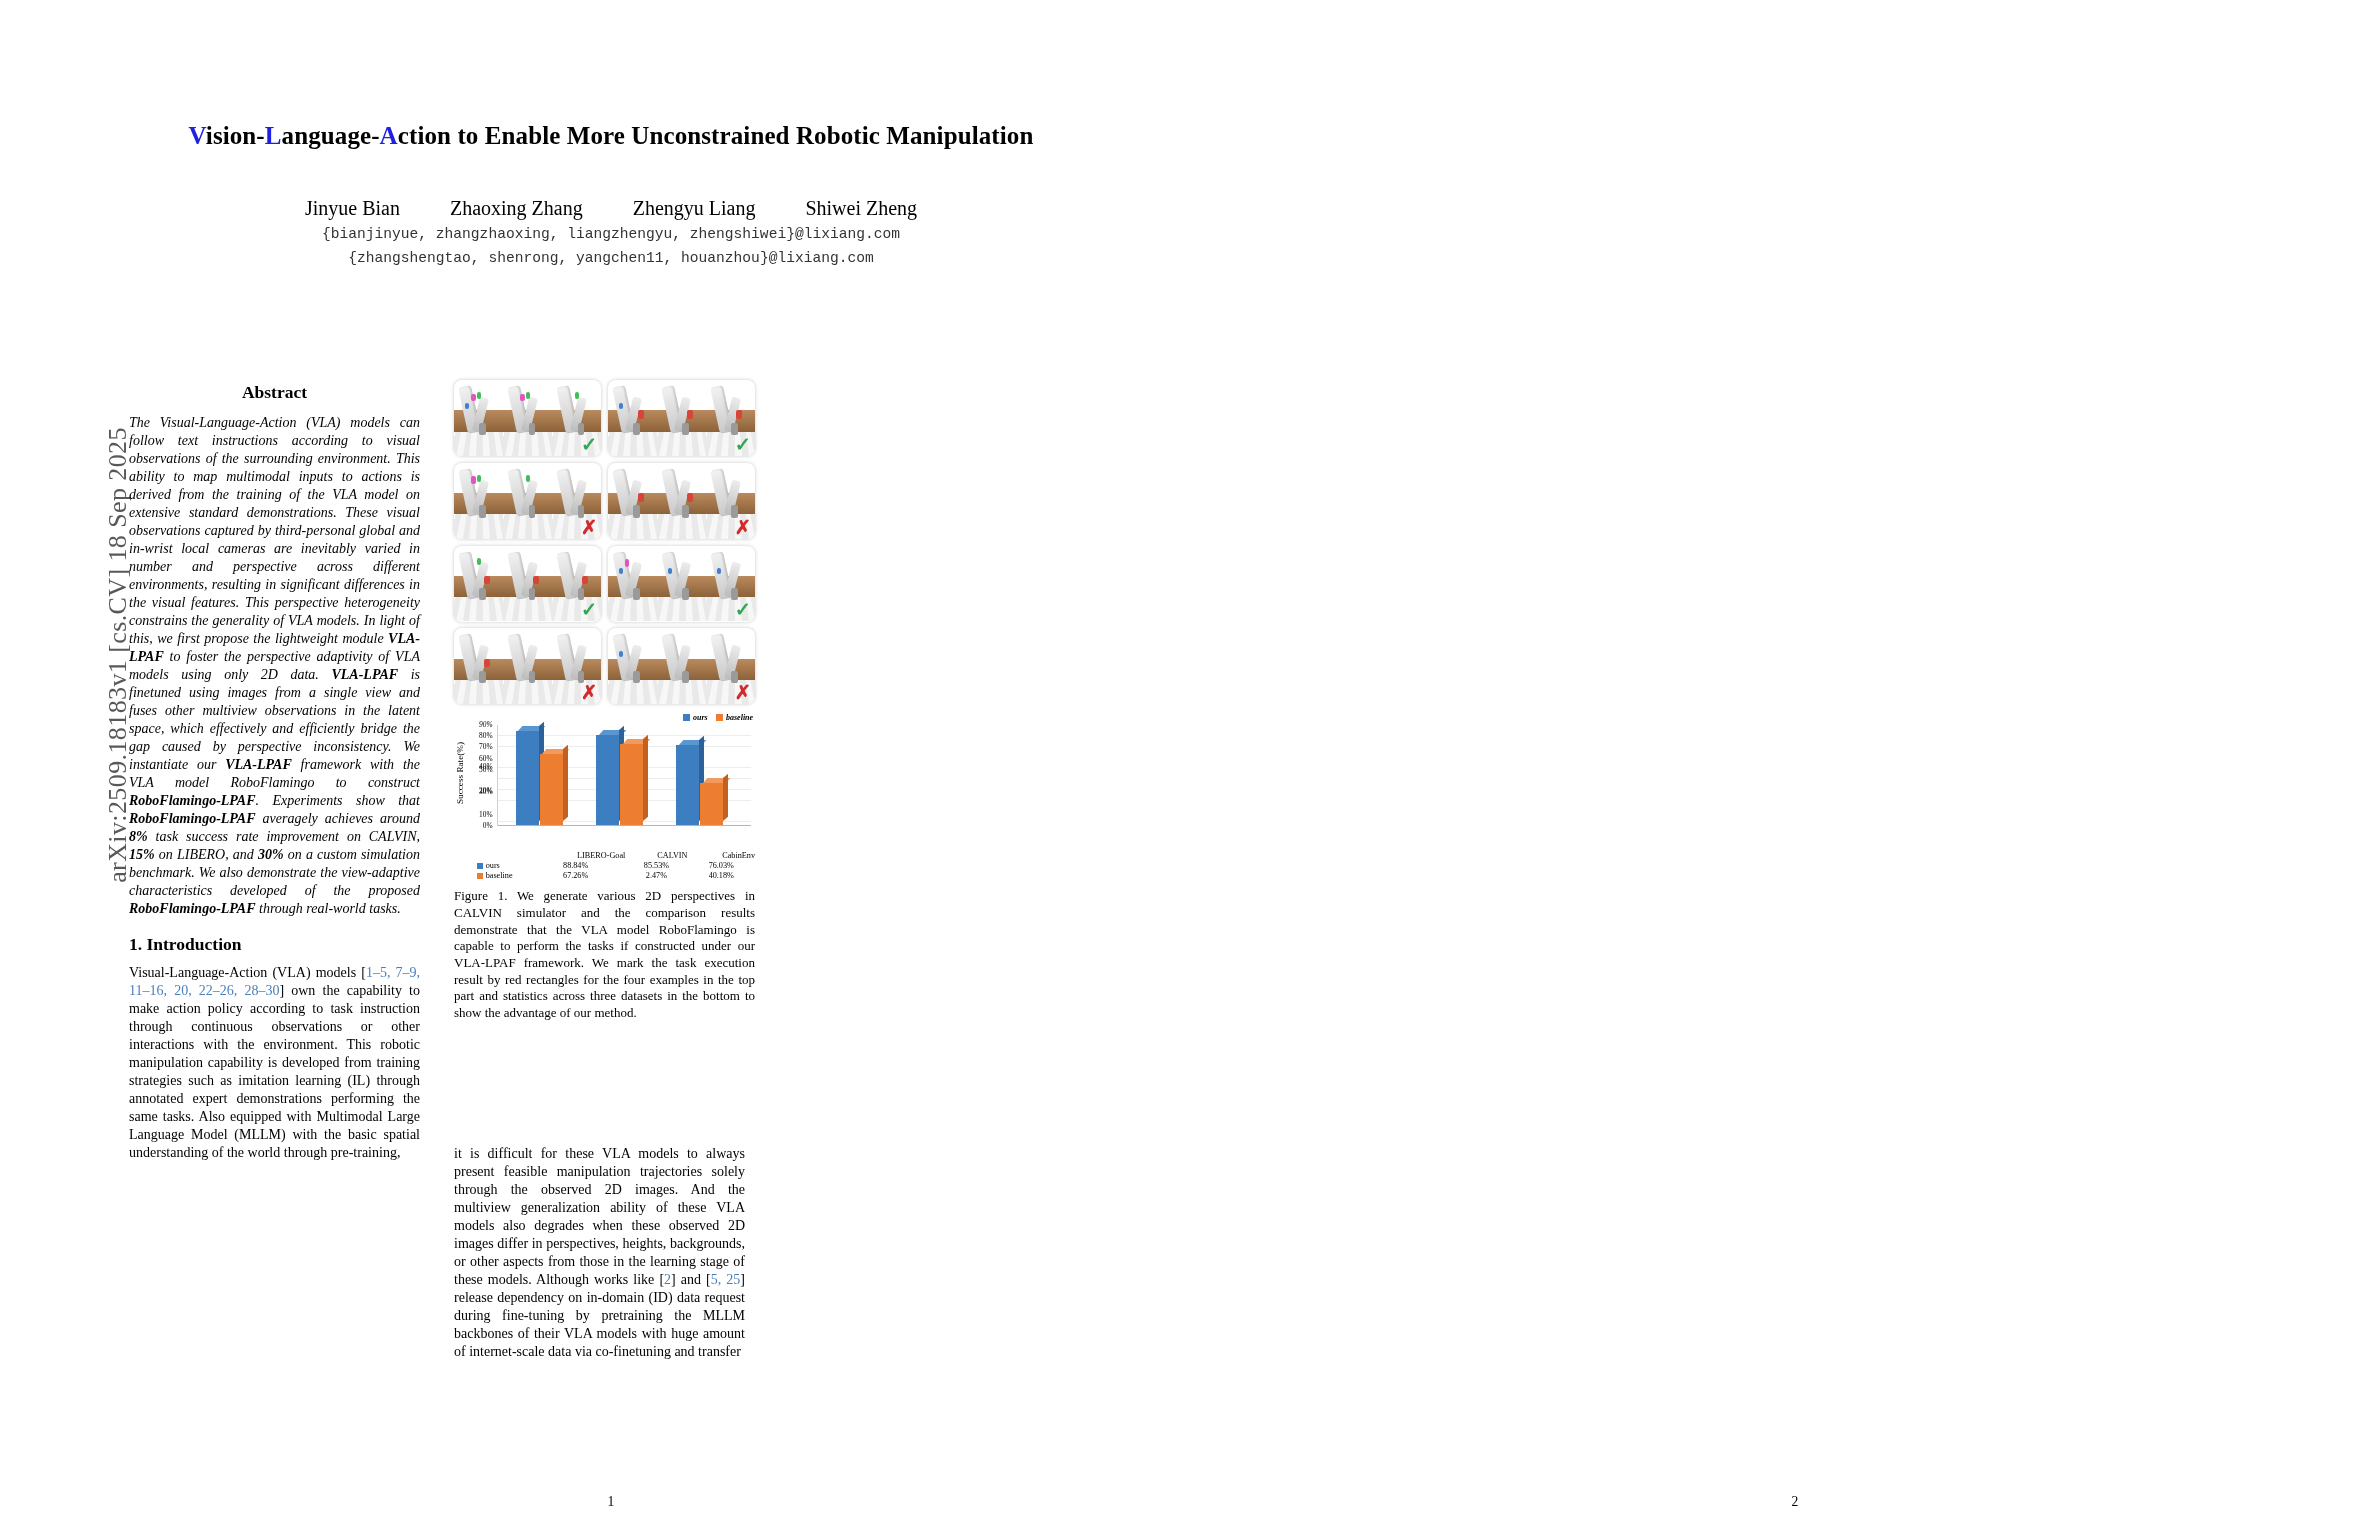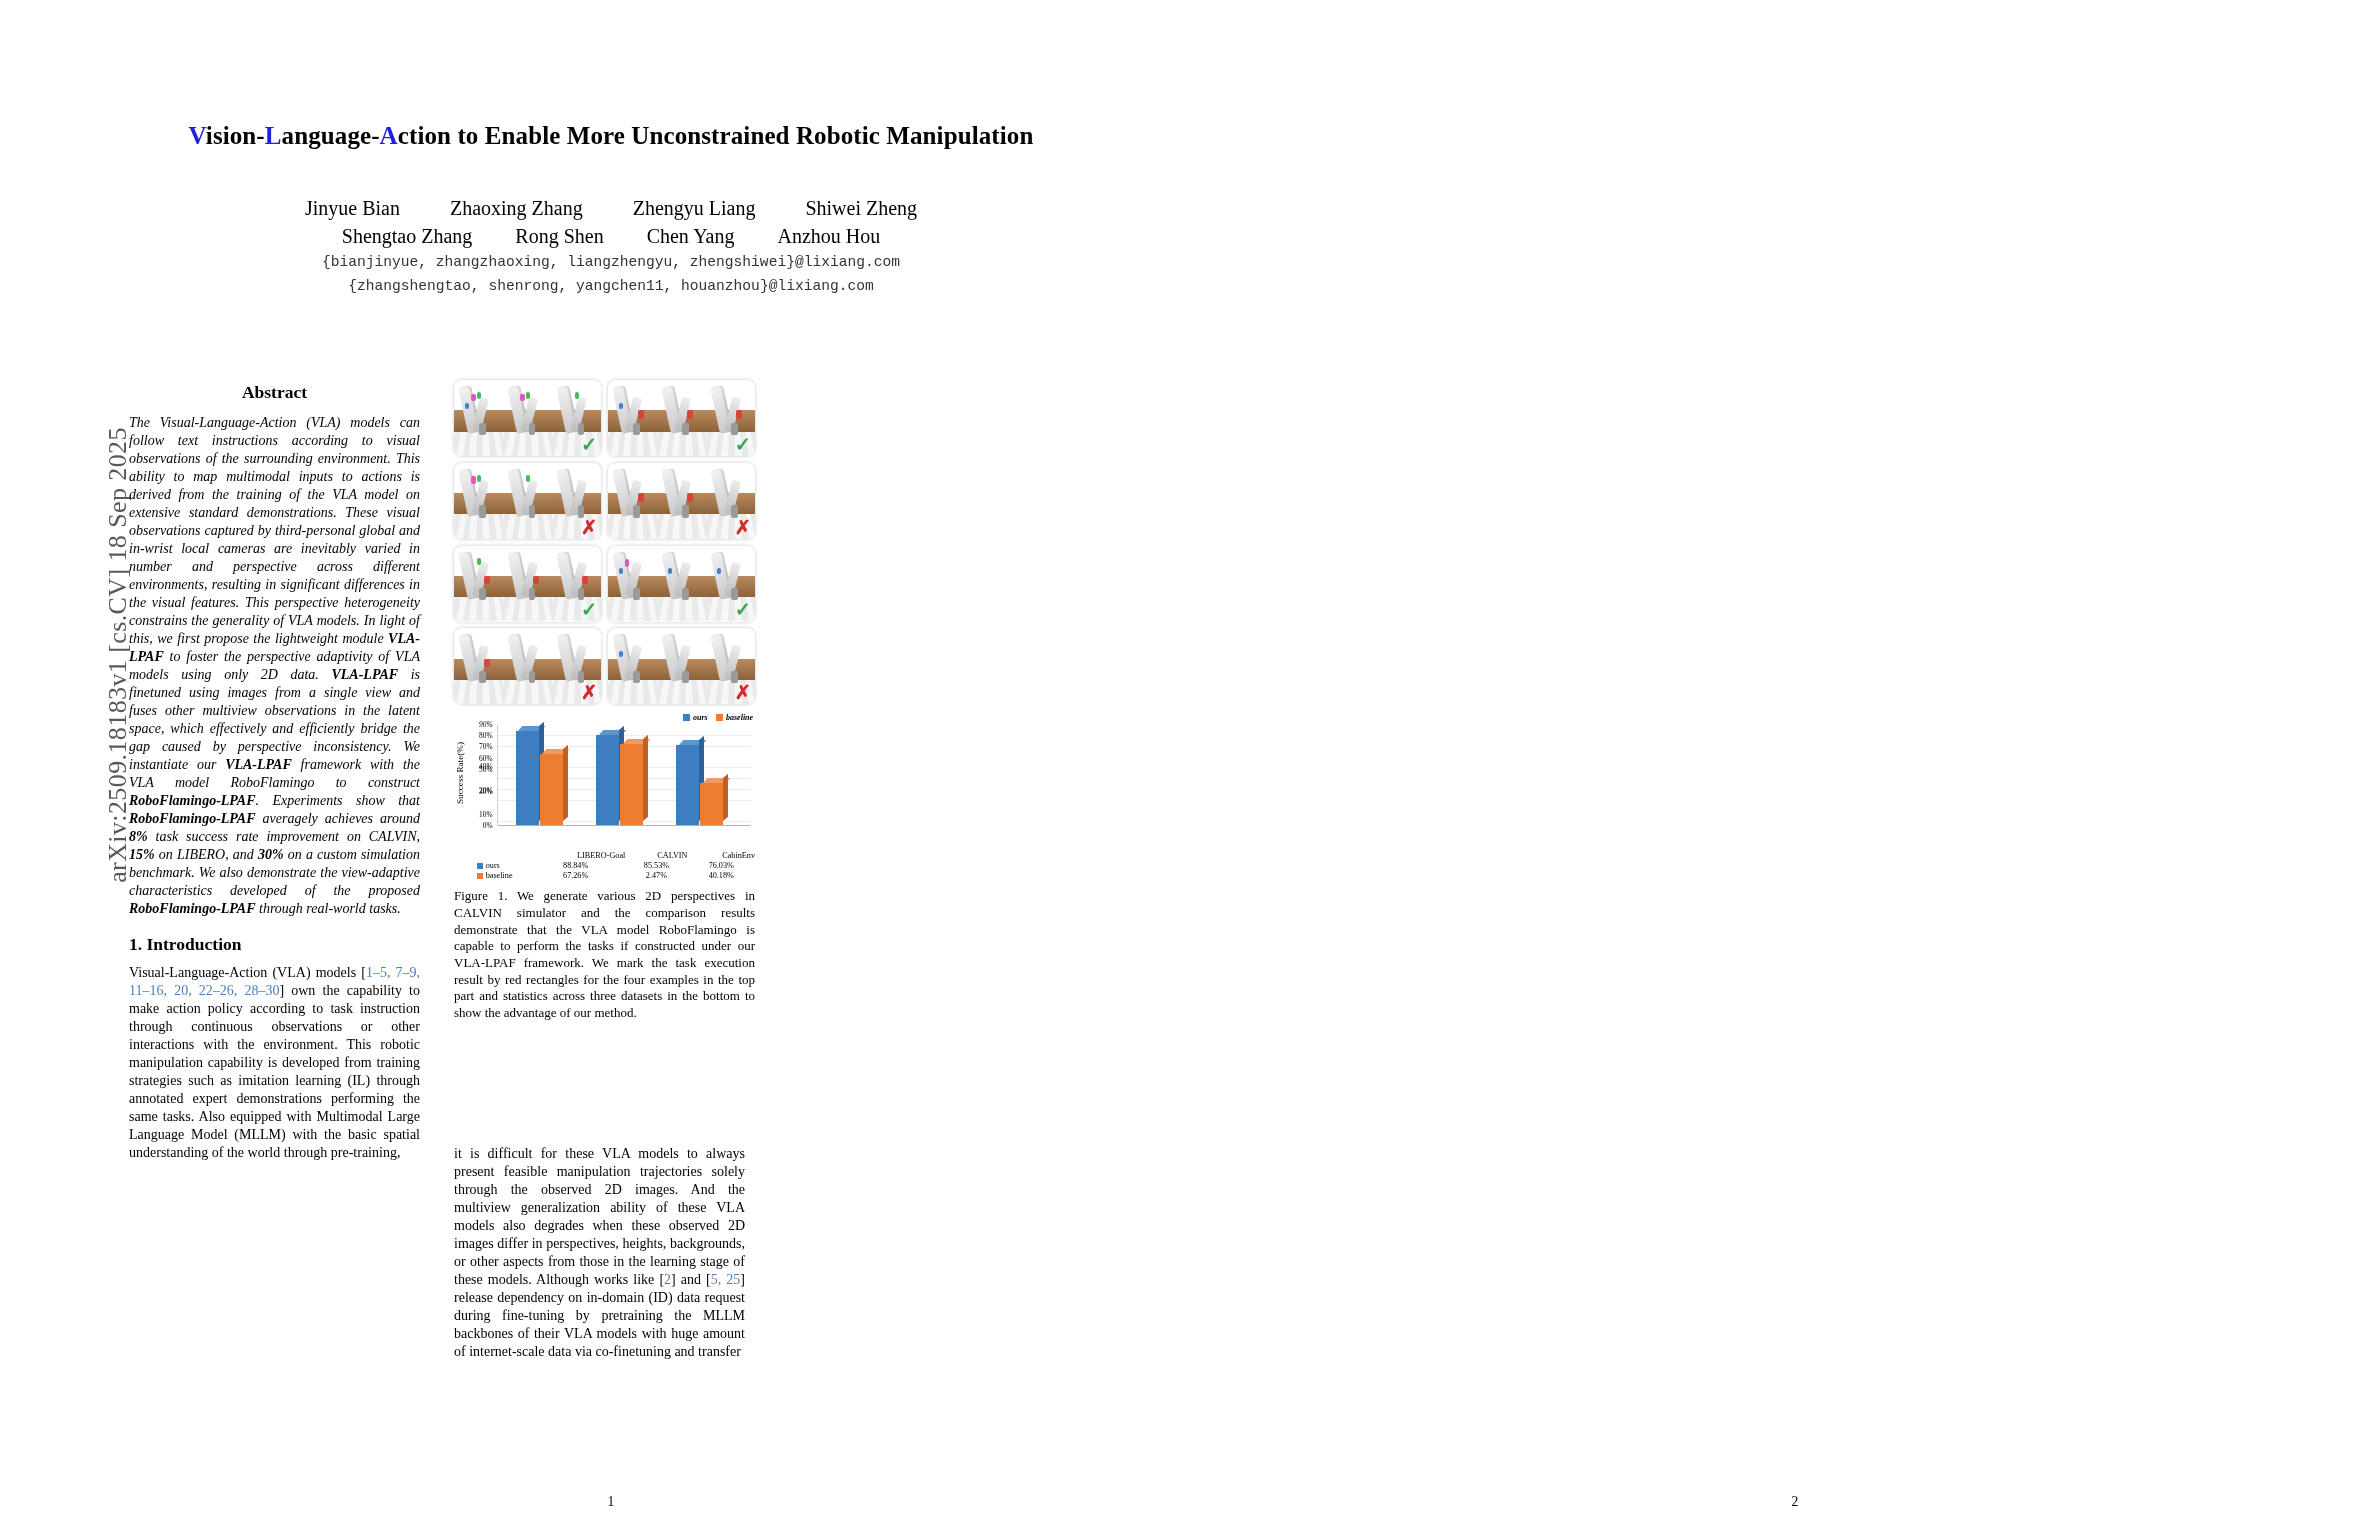--- a/index.html
+++ b/index.html
@@ -161,23 +161,20 @@
 
   <div id="arxiv-stamp">arXiv:2509.18183v1  [cs.CV]  18 Sep 2025</div>
 
   <div id="title-block">
     <div class="title-line" id="title-line-2"><span class="hl">V</span><span>ision-</span><span class="hl">L</span><span>anguage-</span><span class="hl">A</span><span>ction to Enable More Unconstrained Robotic Manipulation</span></div>
   </div>
 
   <div id="authors-block">
     <div class="author-row">
       <span>Jinyue Bian</span><span class="auth-sp-1"></span><span>Zhaoxing Zhang</span><span class="auth-sp-1"></span><span>Zhengyu Liang</span><span class="auth-sp-1"></span><span>Shiwei Zheng</span>
-    </div>
-    <div class="author-row">
-      <span>Shengtao Zhang</span><span class="auth-sp-2"></span><span>Rong Shen</span><span class="auth-sp-2"></span><span>Chen Yang</span><span class="auth-sp-2"></span><span>Anzhou Hou</span>
     </div>
     <div class="email-row">{bianjinyue, zhangzhaoxing, liangzhengyu, zhengshiwei}@lixiang.com</div>
     <div class="email-row">{zhangshengtao, shenrong, yangchen11, houanzhou}@lixiang.com</div>
   </div>
 
   <div class="col" id="p1-left">
     <div class="abstract-head">Abstract</div>
     <div class="abstract-body" id="abstract-body">The Visual-Language-Action (VLA) models can follow text instructions according to visual observations of the surrounding environment. This ability to map multimodal inputs to actions is derived from the training of the VLA model on extensive standard demonstrations. These visual observations captured by third-personal global and in-wrist local cameras are inevitably varied in number and perspective across different environments, resulting in significant differences in the visual features. This perspective heterogeneity constrains the generality of VLA models. In light of this, we first propose the lightweight module <b>VLA-LPAF</b> to foster the perspective adaptivity of VLA models using only 2D data. <b>VLA-LPAF</b> is finetuned using images from a single view and fuses other multiview observations in the latent space, which effectively and efficiently bridge the gap caused by perspective inconsistency. We instantiate our <b>VLA-LPAF</b> framework with the VLA model RoboFlamingo to construct <b>RoboFlamingo-LPAF</b>. Experiments show that <b>RoboFlamingo-LPAF</b> averagely achieves around <b>8%</b> task success rate improvement on CALVIN, <b>15%</b> on LIBERO, and <b>30%</b> on a custom simulation benchmark. We also demonstrate the view-adaptive characteristics developed of the proposed <b>RoboFlamingo-LPAF</b> through real-world tasks.</div>
 
     <div class="sec-head">1. Introduction</div>

